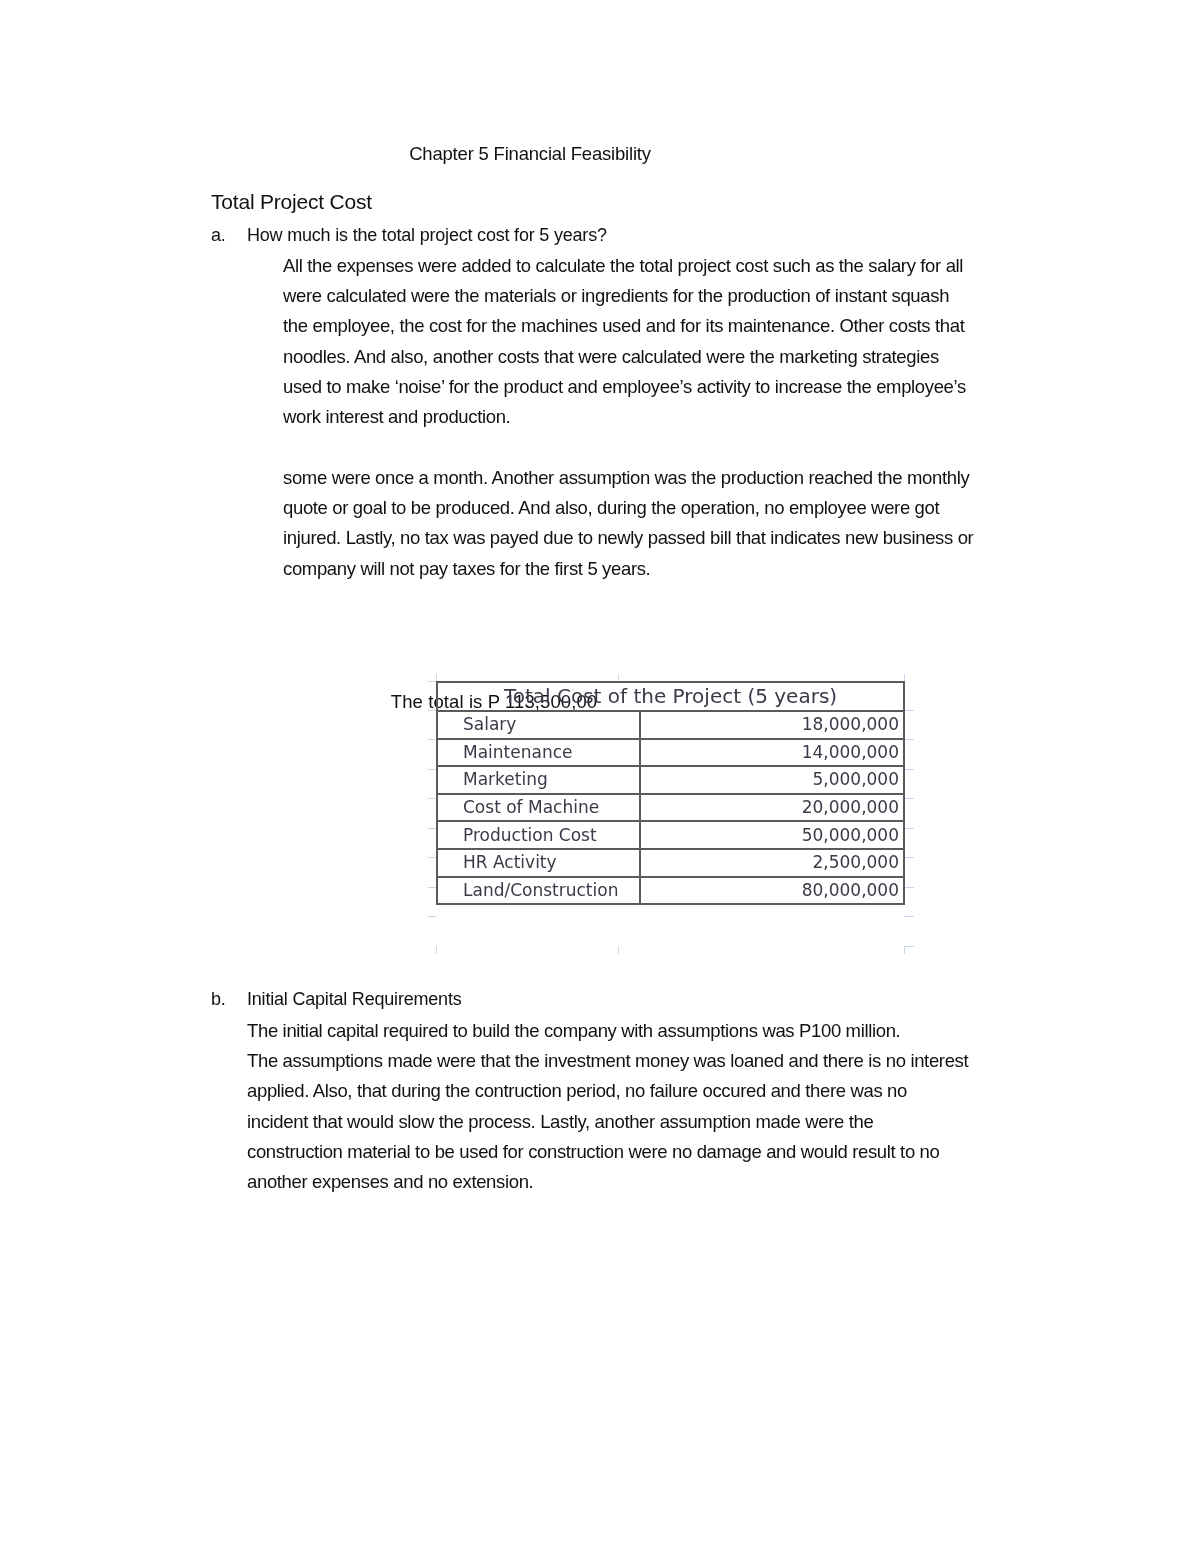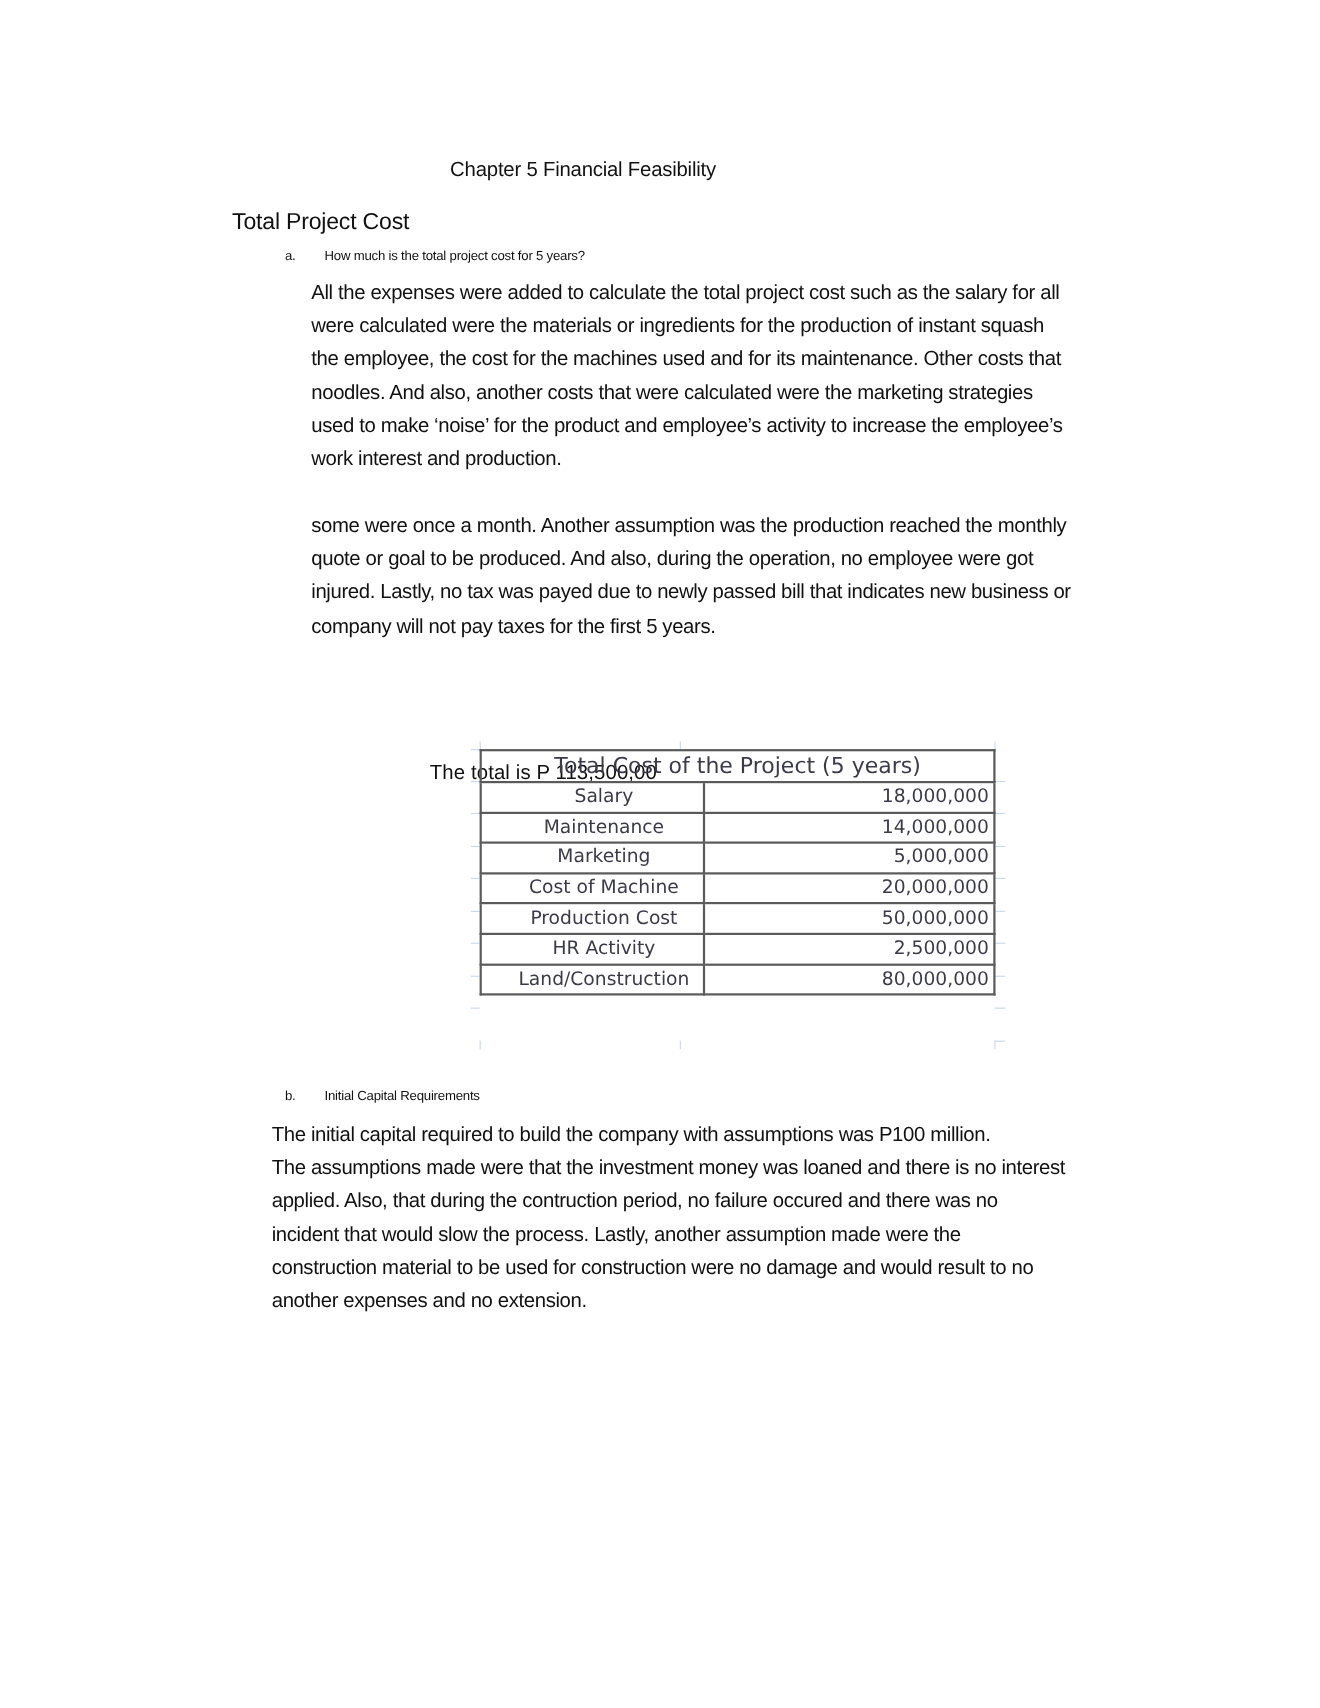--- a/index.html
+++ b/index.html
@@ -32,24 +32,23 @@
     .section-heading {
       position: absolute;
       left: 211px;
       top: 190px;
       font-size: 21px;
       letter-spacing: -0.2px;
     }
     .list-item {
       position: absolute;
       left: 211px;
-      font-size: 12px;
+      font-size: 18px;
       letter-spacing: -0.2px;
       white-space: nowrap;
-      margin-left: 48px;
     }
     .list-item .marker {
       display: inline-block;
       width: 36px;
     }
     .para {
       position: absolute;
       font-size: 18.5px;
       line-height: 30.2px;
       letter-spacing: -0.35px;
@@ -101,21 +100,21 @@
       line-height: 25px;
       font-weight: normal;
     }
     table.cost-table th {
       text-align: center;
       font-size: 20px;
       height: 27px;
     }
     table.cost-table td.label-cell {
       width: 172px;
-      text-align: center;
+      text-align: left;
       padding-left: 25px;
     }
     table.cost-table td.value-cell {
       text-align: right;
     }
   </style>
 </head>
 <body>
 
 <div class="page">

